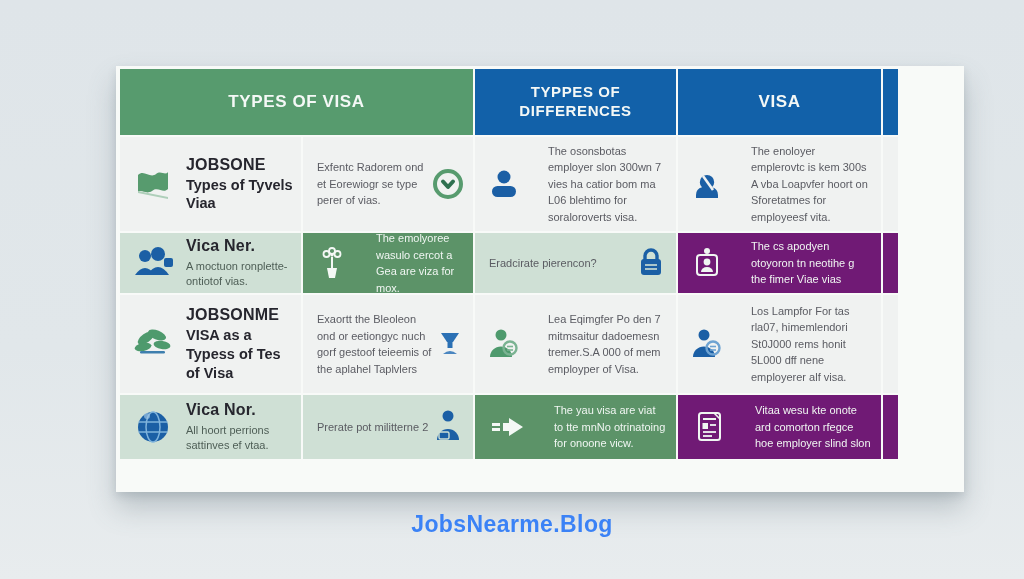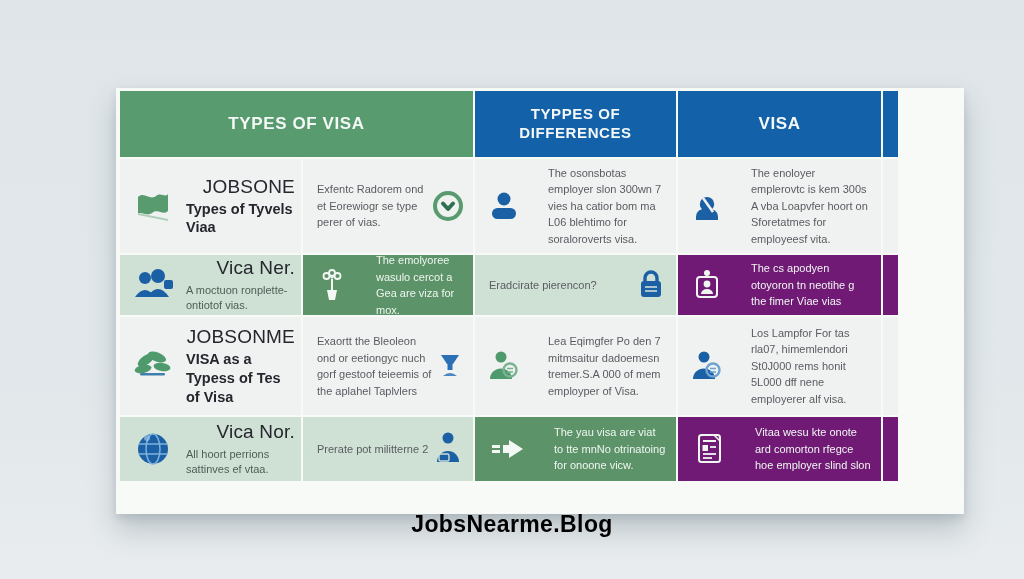--- a/index.html
+++ b/index.html
@@ -7,21 +7,20 @@
   body {
     font-family:"Liberation Sans", sans-serif;
     background:linear-gradient(180deg,#dfe5e9 0%, #e1e7ea 60%, #e8ecee 100%);
     position:relative;
   }
   .card {
     position:absolute; left:116px; top:66px; width:848px;
     background:#f8faf8;
     padding:3px 4px 33px 4px;
     box-shadow:0 16px 26px rgba(90,105,115,.30), 0 4px 8px rgba(90,105,115,.18);
-    margin-top:22px;
   }
   .grid {
     display:grid;
     grid-template-columns:181px 170px 201px 203px 15px;
     grid-template-rows:66px 94px 60px 98px 64px;
     gap:2px;
   }
   .cell { position:relative; overflow:hidden; }
   .h-green { background:#579b6e; grid-column:1 / 3; }
   .h-blue  { background:#1261a9; }
@@ -30,36 +29,36 @@
   .greencell { background:#5c9368; }
   .bluecell  { background:#701a75; }
 
   .hdr { display:flex; align-items:center; justify-content:center; text-align:center;
          color:#f4f8f6; font-weight:bold; }
   .hdr .htext { font-size:17px; letter-spacing:.6px; }
   .hdr .htext.small { font-size:15px; max-width:150px; line-height:1.25; }
 
   .c-title { display:flex; align-items:center; padding:8px 6px 8px 10px; gap:10px; }
   .c-title .tblock { flex:1; }
-  .title { font-size:19px; font-weight:normal; color:#26262e; line-height:1.3; letter-spacing:.2px;text-align:right; }
+  .title { font-size:16px; font-weight:bold; color:#26262e; line-height:1.3; letter-spacing:.2px; }
   .subtitle { font-size:11px; color:#4e5e56; line-height:1.4; margin-top:2px; }
   .subtitle.strong { font-size:14.5px; font-weight:bold; color:#26262e; line-height:1.3; margin-top:0; }
 
   .c-desc { display:flex; align-items:center; padding:8px 8px 8px 14px; gap:2px; }
   .c-desc .dtext { flex:1; font-size:11px; color:#5a5b62; line-height:1.5; }
 
   .c-body { display:flex; align-items:center; padding:8px 10px 8px 12px; gap:27px; }
   .c-body .btext { flex:1; font-size:11px; line-height:1.5; }
   .light .btext { color:#5a5b62; }
   .greencell .btext, .bluecell .btext { color:#f0f6f2; }
 
   .icn { flex:0 0 auto; display:flex; align-items:center; justify-content:center; }
   .wm {
     position:absolute; left:0; right:0; top:511px; text-align:center;
-    font-size:23px; font-weight:bold; color:#000000; letter-spacing:.4px;
+    font-size:23px; font-weight:bold; color:#3b82f6; letter-spacing:.4px;
   }
 </style>
 </head>
 <body>
 
 <div class="card">
   <div class="grid">
 
     <div class="cell h-green hdr">
       <span class="htext">TYPES OF VISA</span>

